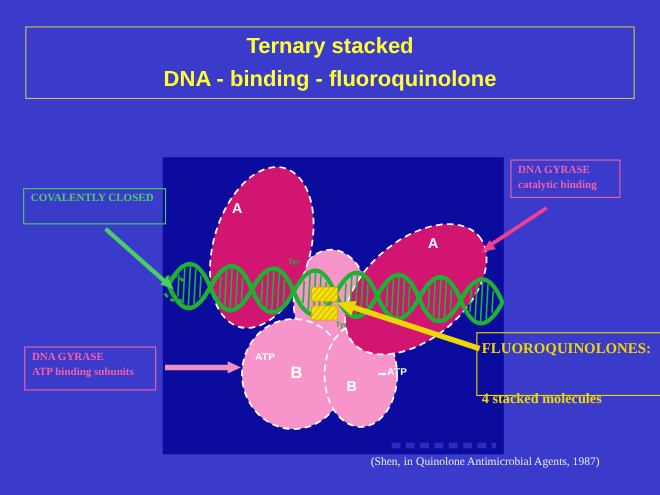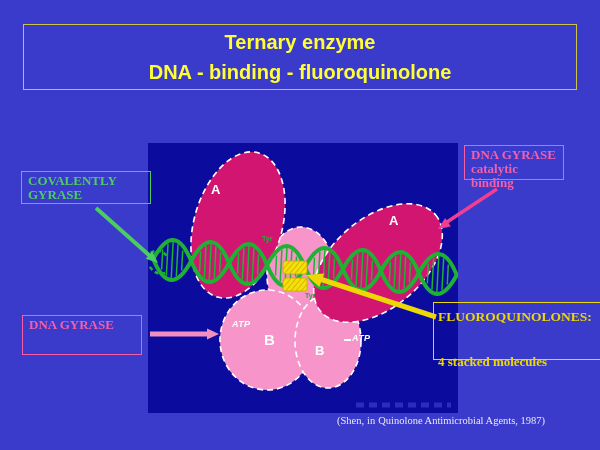--- a/index.html
+++ b/index.html
@@ -23,29 +23,29 @@
   
   .diagram{
     position:absolute;left:148px;top:143px;width:310px;height:270px;
     background:var(--image_bg,#0808A0);
   }
   .diagram svg{position:absolute;left:0;top:0;}
   .dlabel{position:absolute;color:var(--white,#FFFFFF);font-weight:bold;}
   .lblA{font-size:13px;}
   .lblBbig{font-size:15px;}
   .lblBsm{font-size:13px;}
-  .lblATP{font-size:9px;letter-spacing:.3px;font-style:italic;}
+  .lblATP{font-size:9px;letter-spacing:.3px;}
   .lblTyr{font-size:7px;color:var(--dna_green,#1DB232);}
   .atp-tick{position:absolute;width:7px;height:2px;background:var(--white,#FFFFFF);}
   
   .callout{
     position:absolute;box-sizing:border-box;
     border:1px solid;
     font-family:"Liberation Serif",serif;font-weight:bold;
-    font-size:13px;line-height:14px;
+    font-size:10px;line-height:14px;
     padding:2px 6px;
     z-index:6;
   }
   .callout-green{left:21px;top:171px;width:130px;height:33px;
     color:var(--callout_green,#3FCD62);border-color:var(--callout_green,#3FCD62);}
   .callout-catalytic{left:464px;top:145px;width:100px;height:35px;
     color:var(--callout_pink,#F45FA8);border-color:var(--callout_pink,#F45FA8);}
   .callout-atp{left:22px;top:315px;width:120px;height:40px;
     color:var(--callout_pink,#F45FA8);border-color:var(--callout_pink,#F45FA8);}
   .callout-fluoro{left:433px;top:302px;width:184px;height:58px;
@@ -62,21 +62,21 @@
   .citation .em{margin:0 3px;}
   
   .overlay{position:absolute;left:0;top:0;z-index:5;pointer-events:none;}
 </style>
 </head>
 <body>
 
 <div class="slide">
 
   <div class="title-box">
-    <div>Ternary enzyme</div>
+    <div>Ternary stacked</div>
     <div>DNA - binding - fluoroquinolone</div>
   </div>
 
   <div class="diagram">
     <svg width="310" height="270" viewBox="0 0 310 270">
       <defs>
         <pattern id="hatch" patternUnits="userSpaceOnUse" width="4" height="4" patternTransform="rotate(40)">
           <rect width="4" height="4" fill="var(--molecule_yellow,#F2E20A)"></rect>
           <line x1="0" y1="0" x2="0" y2="4" stroke="#D09000" stroke-width="1.2"></line>
         </pattern>
@@ -117,30 +117,31 @@
     <span class="dlabel lblBbig" style="left:116px;top:188px;">B</span>
     <span class="dlabel lblBsm" style="left:167px;top:200px;">B</span>
     <span class="dlabel lblATP" style="left:84px;top:176px;">ATP</span>
     <span class="dlabel lblATP" style="left:204px;top:190px;">ATP</span>
     <span class="atp-tick" style="left:196px;top:196px;"></span>
     <span class="dlabel lblTyr" style="left:114px;top:92px;">Tyr</span>
     <span class="dlabel lblTyr" style="left:157px;top:149px;">Tyr</span>
   </div>
 
   <div class="callout callout-green">
-    <div>COVALENTLY GYRASE</div>
+    <div>COVALENTLY CLOSED</div>
   </div>
 
   <div class="callout callout-catalytic">
     <div>DNA GYRASE</div>
     <div>catalytic binding</div>
   </div>
 
   <div class="callout callout-atp">
     <div>DNA GYRASE</div>
+    <div>ATP binding subunits</div>
   </div>
 
   <div class="callout callout-fluoro">
     <div>FLUOROQUINOLONES:</div>
     <div class="line2">4 stacked molecules</div>
   </div>
 
   <svg class="overlay" width="600" height="450" viewBox="0 0 600 450">
 
     <g>

